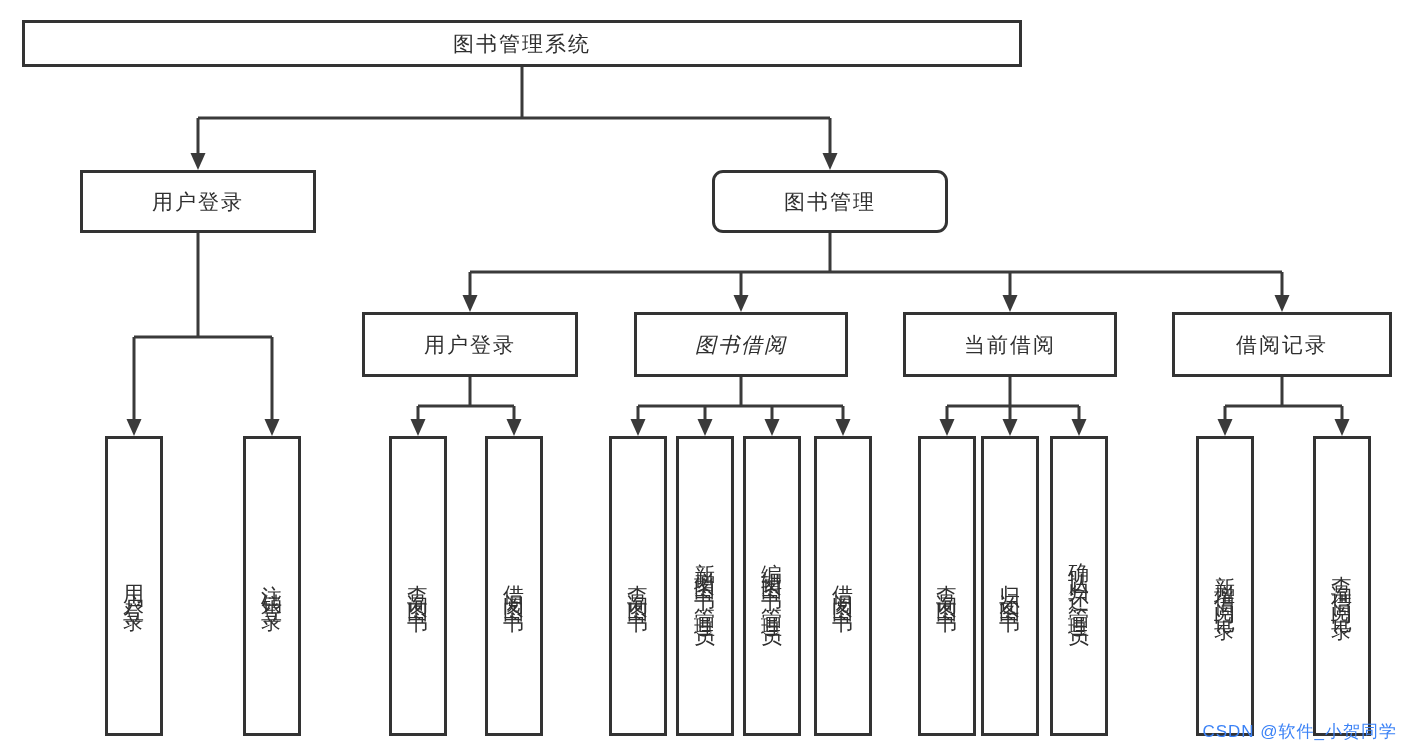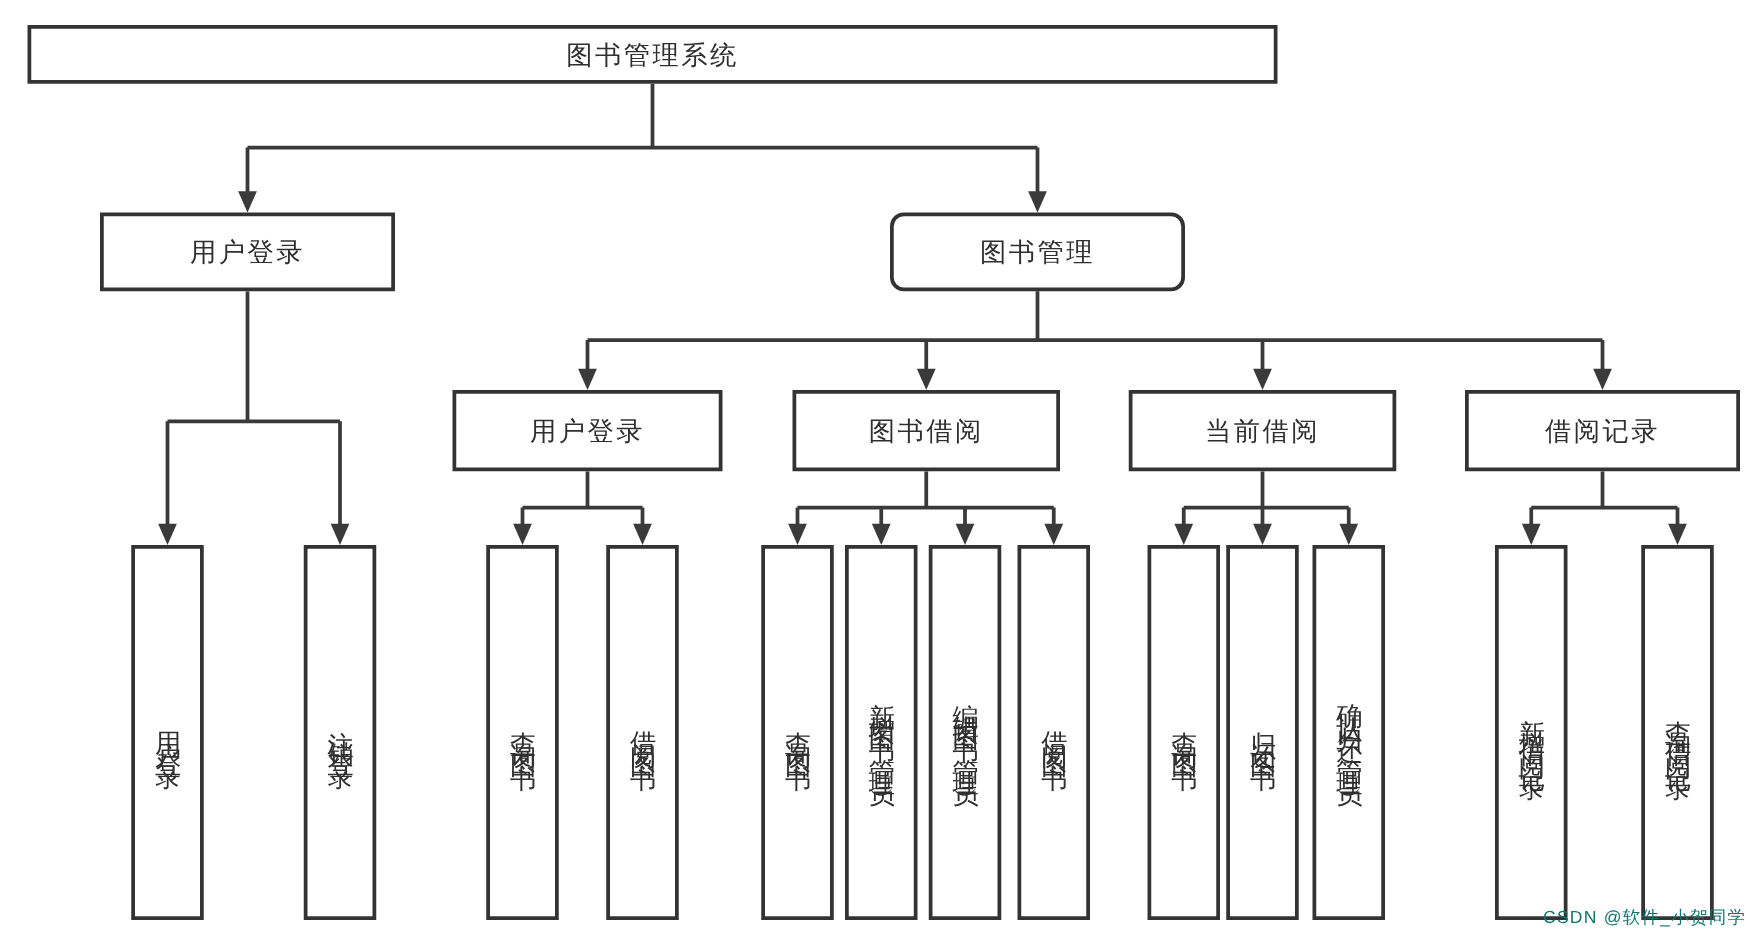--- a/index.html
+++ b/index.html
@@ -38,22 +38,22 @@
     text-orientation: mixed;
     font-size: 21px;
     line-height: 1;
     letter-spacing: 9px;
     white-space: nowrap;
   }
   .watermark {
     position: absolute;
     right: 8px;
     bottom: 4px;
-    font-size: 14px;
-    color: #0f766e;
+    font-size: 17px;
+    color: #3b82f6;
     letter-spacing: 1px;
   }
 </style>
 </head>
 <body>
 
 <div class="canvas">
 
   <svg class="connectors" viewBox="0 0 1405 747" xmlns="http://www.w3.org/2000/svg">
 
@@ -98,21 +98,21 @@
   <div class="box h" style="left:80px; top:170px; width:236px; height:63px;">
     <span>用户登录</span>
   </div>
   <div class="box h" style="left:712px; top:170px; width:236px; height:63px;border-radius:11px;">
     <span>图书管理</span>
   </div>
 
   <div class="box h" style="left:362px; top:312px; width:216px; height:65px;">
     <span>用户登录</span>
   </div>
-  <div class="box h" style="left:634px; top:312px; width:214px; height:65px;">
+  <div class="box h" style="left:634px; top:312px; width:214px; height:65px;font-style:italic;">
     <span>图书借阅</span>
   </div>
   <div class="box h" style="left:1172px; top:312px; width:220px; height:65px;">
     <span>借阅记录</span>
   </div>
   <div class="box h" style="left:903px; top:312px; width:214px; height:65px;">
     <span>当前借阅</span>
   </div>
 
   <div class="box v" style="left:105px; top:436px; width:58px; height:300px;">

